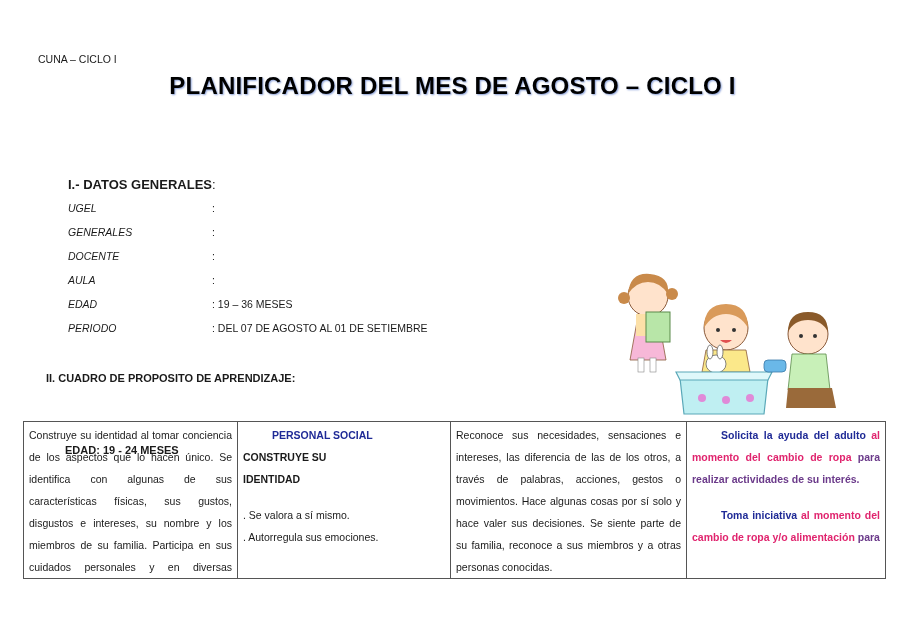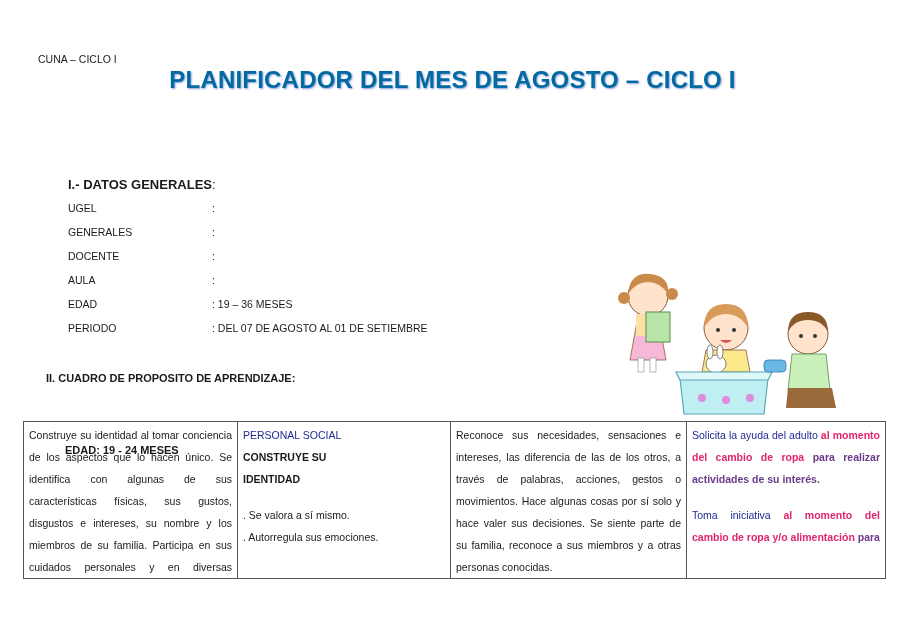--- a/index.html
+++ b/index.html
@@ -3,48 +3,48 @@
   <meta charset="utf-8">
   <style>
     html, body { margin: 0; padding: 0; background: #ffffff; }
     body {
       width: 905px; height: 640px; position: relative; overflow: hidden;
       font-family: "Liberation Sans", sans-serif; color: #1a1a1a;
     }
     .abs { position: absolute; }
     .header-label { left: 38px; top: 53px; font-size: 10.5px; }
     .title {
-      left: 0; width: 905px; top: 66px; text-align: center;
-      font-size: 24px; font-weight: bold; color: #0369a1;
+      left: 0; width: 905px; top: 72px; text-align: center;
+      font-size: 24px; font-weight: bold; color: #000000;
       text-shadow: 1px 1px 2px #8aa0d8; letter-spacing: 0.2px;
     }
     .sec1 { left: 68px; top: 177px; font-size: 13px; font-weight: bold; }
     .sec1 .colon { font-weight: normal; }
     .field-row { left: 68px; font-size: 10.5px; height: 14px; }
-    .field-row .lbl { position: absolute; left: 0; width: 140px; }
+    .field-row .lbl { position: absolute; left: 0; width: 140px; font-style: italic; }
     .field-row .val { position: absolute; left: 144px; white-space: nowrap; }
     .sec2 { left: 46px; top: 372px; font-size: 11px; font-weight: bold; }
     .age { left: 65px; top: 397px; font-size: 11px; font-weight: bold; margin-top: 47px; }
 
     table.plan {
       position: absolute; left: 23px; top: 421px; width: 862px;
       border-collapse: collapse; font-size: 10.5px; table-layout: fixed;
     }
     table.plan th, table.plan td { border: 1px solid #555; }
     table.plan th {
       background: #c7dcef; font-weight: bold; height: 16px; padding: 0;
       text-align: center; font-size: 10.5px;
     }
     table.plan th.sub { background: #dde9f4; }
     table.plan td {
       vertical-align: top; padding: 2px 5px 0 5px; line-height: 22px;
       height: 100px;
     }
     .just { text-align: justify; text-align-last: justify; }
-    .blue { color: #1f2a96; font-weight: normal; }
+    .blue { color: #1f2a96; font-weight: bold; margin-left: 29px; }
     .pink { color: #e0246e; font-weight: bold; }
     .purple { color: #6b3a8a; font-weight: bold; }
     .b { font-weight: bold; }
     .illus { left: 608px; top: 268px; width: 240px; height: 152px; }
   </style>
 </head>
 <body>
 
 <div class="abs header-label">CUNA – CICLO I</div>
 

